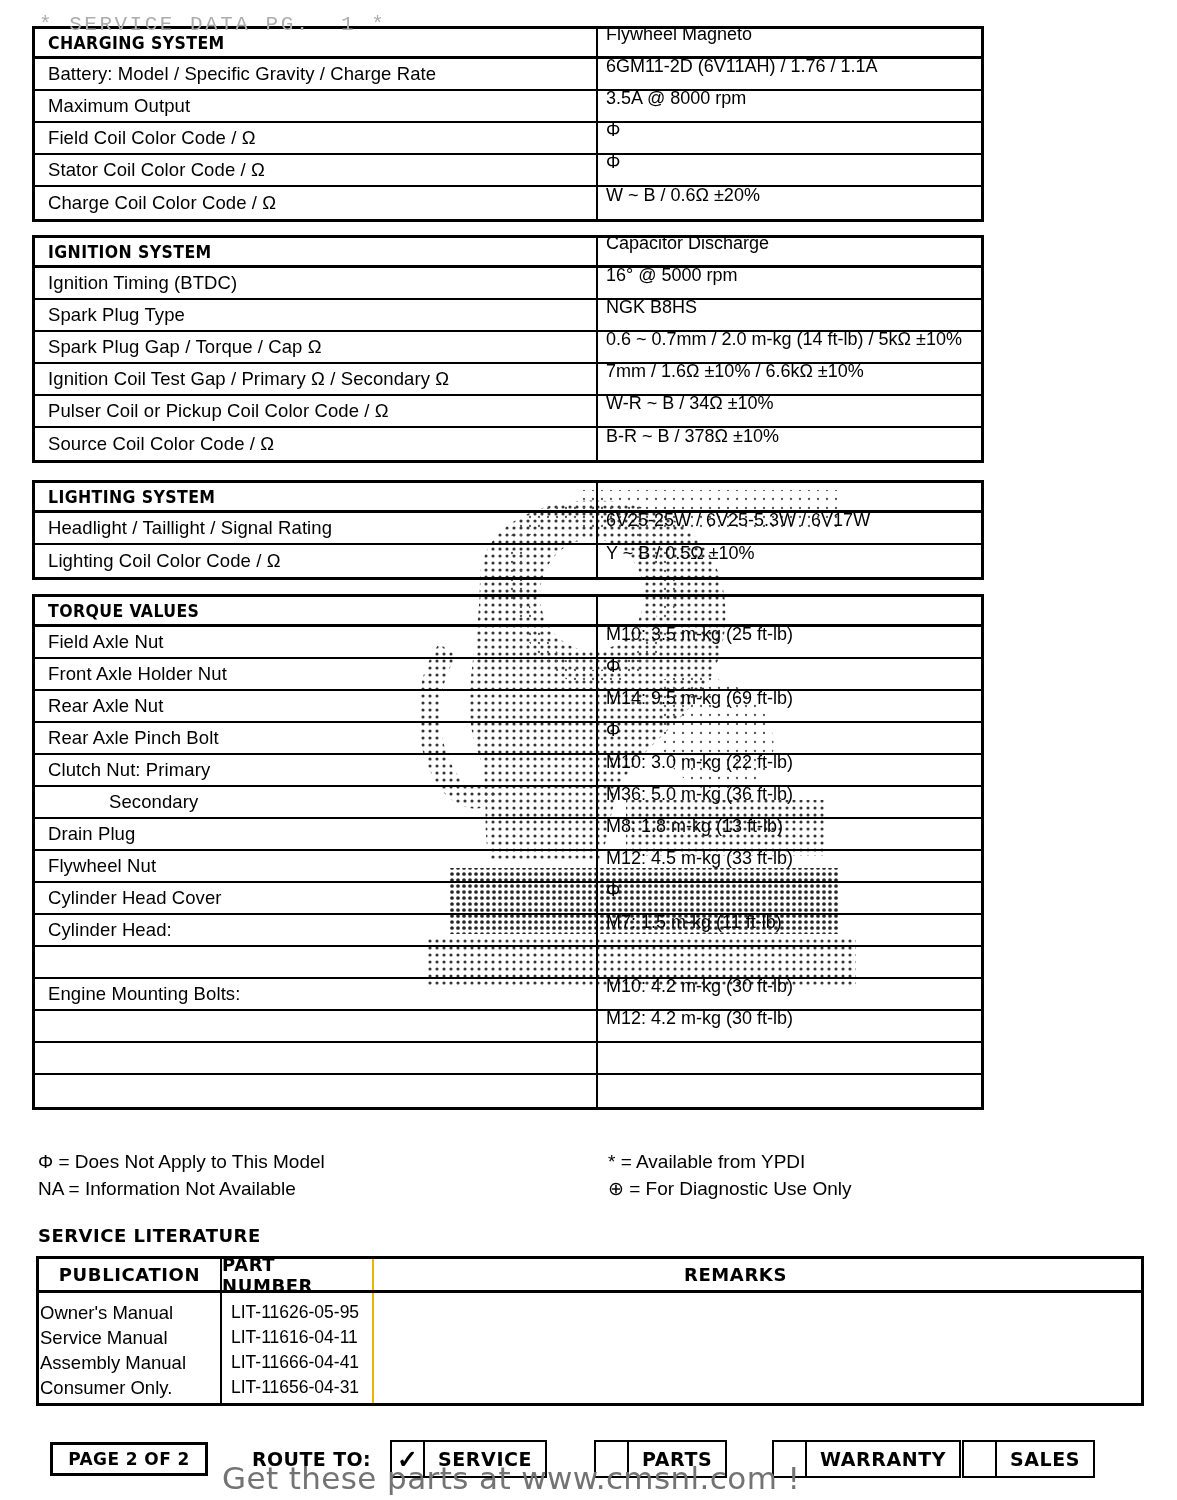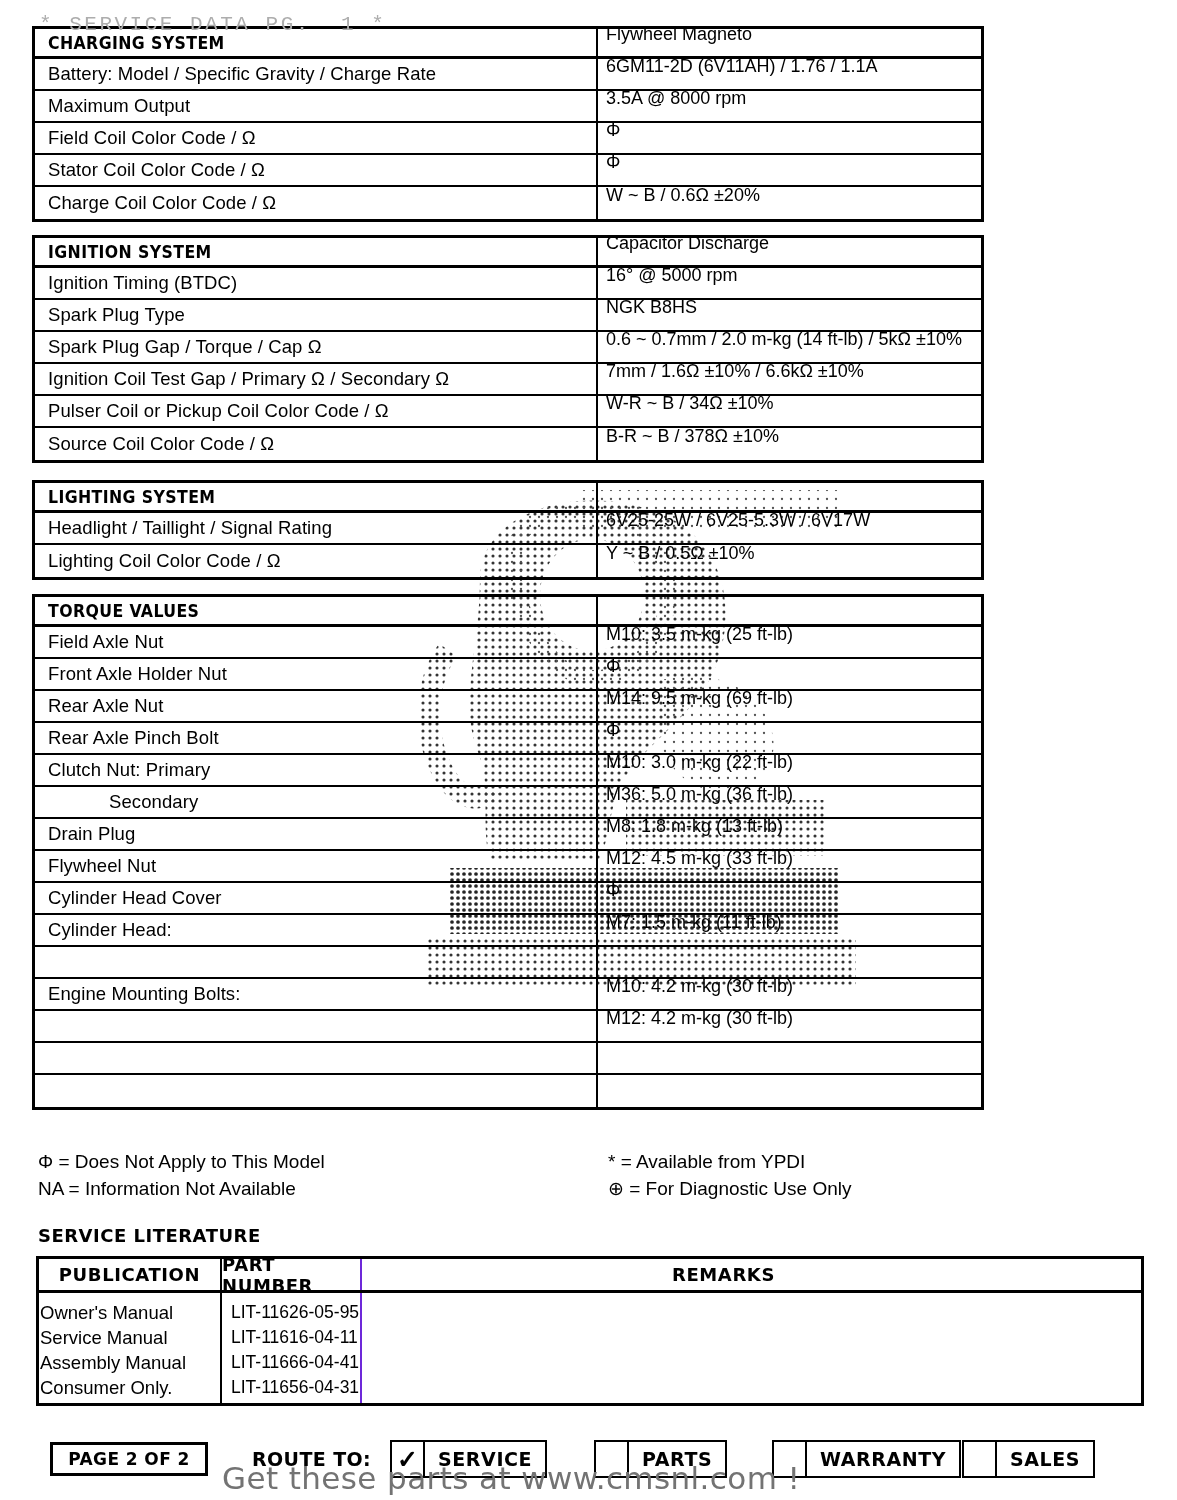--- a/index.html
+++ b/index.html
@@ -113,21 +113,21 @@
   
   .lit-table {
     position: absolute;
     left: 36px; top: 1256px;
     width: 1108px;
     border: 3px solid #000;
   }
   .lit-head { display: flex; height: 34px; border-bottom: 3px solid #000; }
   .lit-body { display: flex; height: 110px; }
   .lit-c1 { width: 183px; border-right: 2px solid #000; }
-  .lit-c2 { width: 140px; border-right: 2px solid #6d28d9; }
+  .lit-c2 { width: 152px; border-right: 2px solid #eab308; }
   .lit-c3 { flex: 1; }
   .lit-head .lit-c1, .lit-head .lit-c2, .lit-head .lit-c3 {
     display: flex; align-items: center; justify-content: center;
     font-weight: bold; font-size: 18px; letter-spacing: .6px;
     font-family: "DejaVu Sans", sans-serif;
   }
   .lit-head .lit-c3 { justify-content: flex-start; padding-left: 310px; }
   .lit-body .lit-c1, .lit-body .lit-c2 {
     padding: 7px 0 0 1px; font-size: 18.5px; line-height: 25px;
   }

